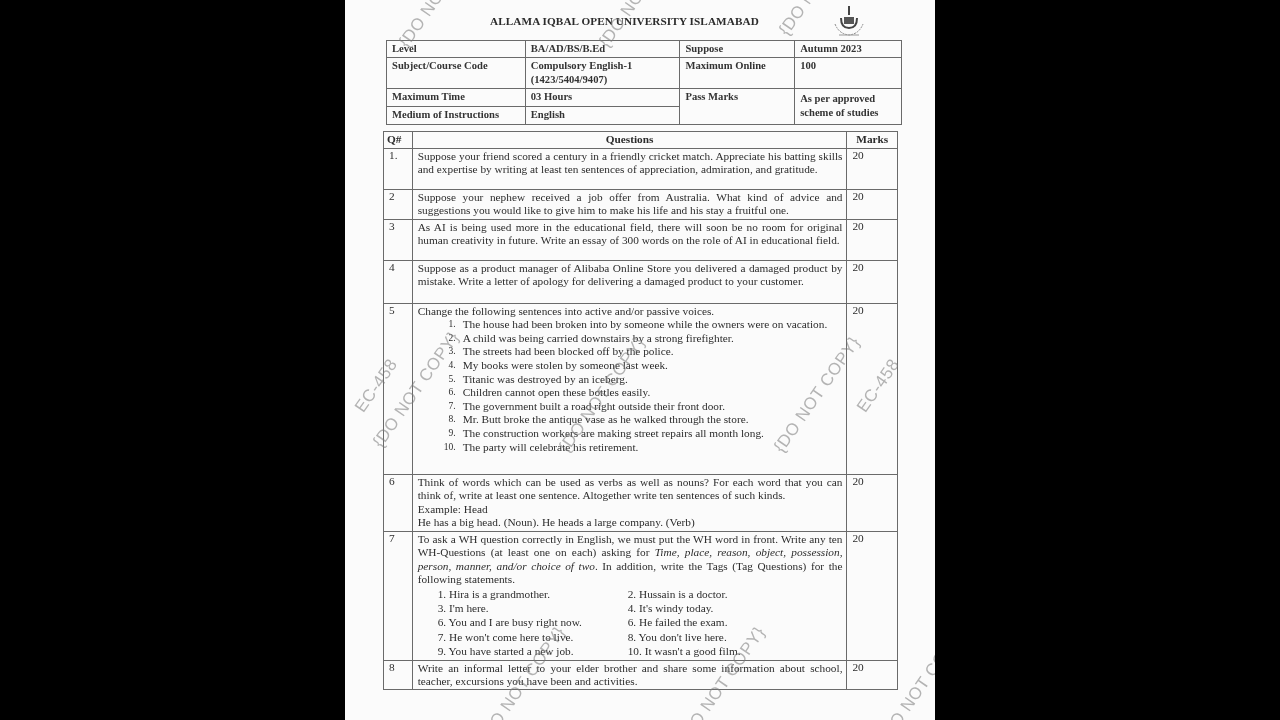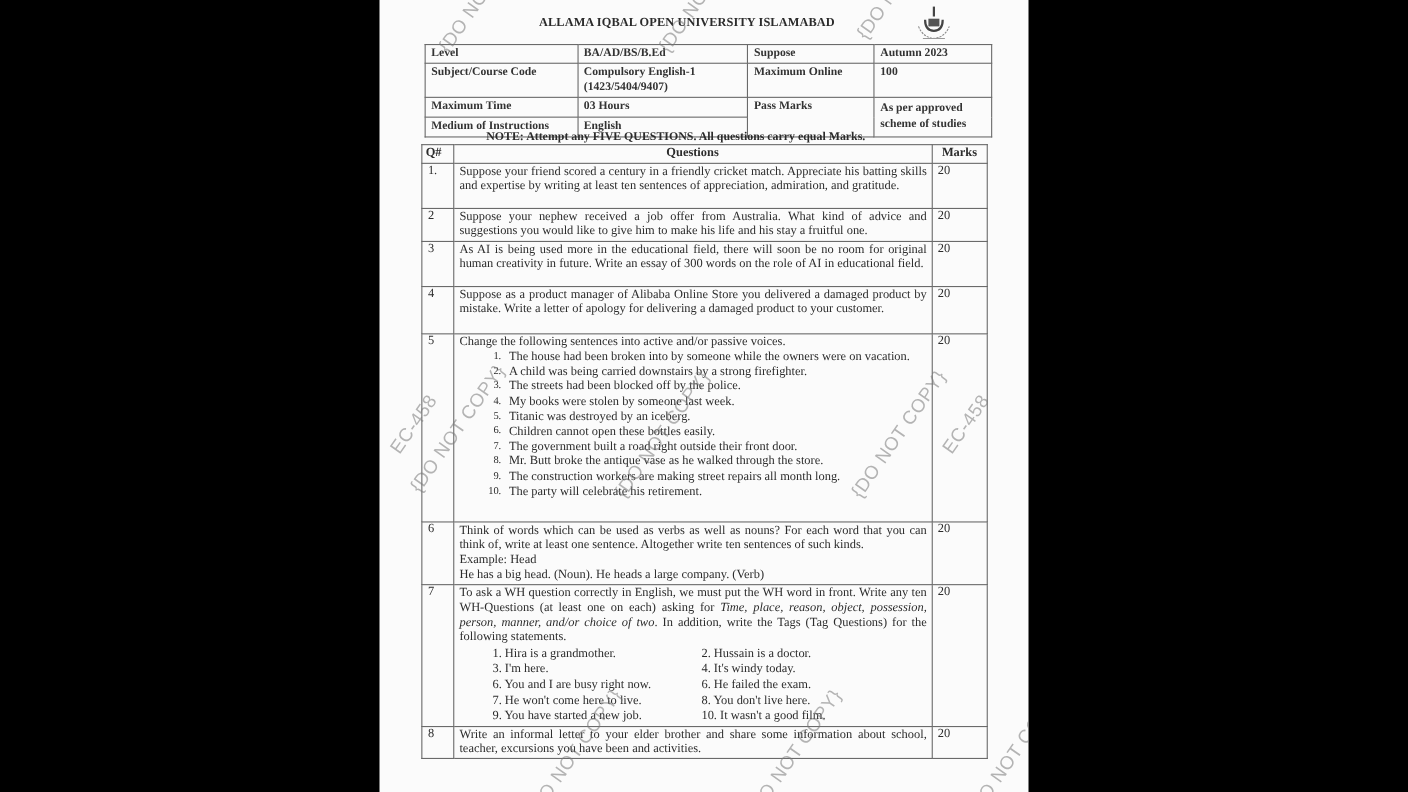--- a/index.html
+++ b/index.html
@@ -14,21 +14,21 @@
   .note { position:absolute; left:97px; top:118px; font-size:10.8px; font-weight:bold; color:#2b2b2b; }
   .qs { left:38px; top:131px; width:515px; }
   .qs td, .qs th { border:1px solid #6a6a6a; font-size:11.3px; vertical-align:top; line-height:13.6px; padding:0 3px; color:#2c2c2c; }
   .qs th { font-weight:bold; font-size:11.3px; padding:1px 3px; }
   .qs td.num { width:20px; padding-left:5px; }
   .qs td.q { text-align:justify; padding:1px 4px 0 5px; }
   .qs td.mk { width:42px; padding-left:5px; }
   .sub { margin:0; padding:0; list-style:none; }
   .sub li { display:flex; text-align:justify; }
   .sub .n { display:inline-block; width:38px; text-align:right; padding-right:7px; font-size:9.5px; flex:none; }
-  .tags { display:grid; grid-template-columns: 190px 160px; margin-left:30px; }
+  .tags { display:grid; grid-template-columns: 190px 160px; margin-left:20px; }
   .tags span { line-height:14.2px; }
   i { font-style:italic; }
   .wm { position:absolute; color:rgba(120,120,120,0.55); font-family:"Liberation Sans", sans-serif; font-size:17px; transform:rotate(-55deg); transform-origin:left top; white-space:nowrap; pointer-events:none; letter-spacing:0.5px; }
 </style>
 </head>
 <body>
 
 <div class="page">
 
   <div class="title">ALLAMA IQBAL OPEN UNIVERSITY ISLAMABAD</div>
@@ -73,21 +73,20 @@
             <div>scheme of studies</div>
           </td>
     </tr>
     <tr style="height:18px">
       <td>Medium of Instructions</td>
       <td>English</td>
     </tr>
   </tbody>
     </table>
 
-  <div class="note">NOTE: Attempt any FIVE QUESTIONS. All questions carry equal Marks.</div>
 
   <table class="qs">
     <colgroup>
         <col style="width:27px">
         <col style="width:437px">
         <col style="width:51px">
       </colgroup>
     <tbody>
         <tr>
       <th style="text-align:left">Q#</th>

